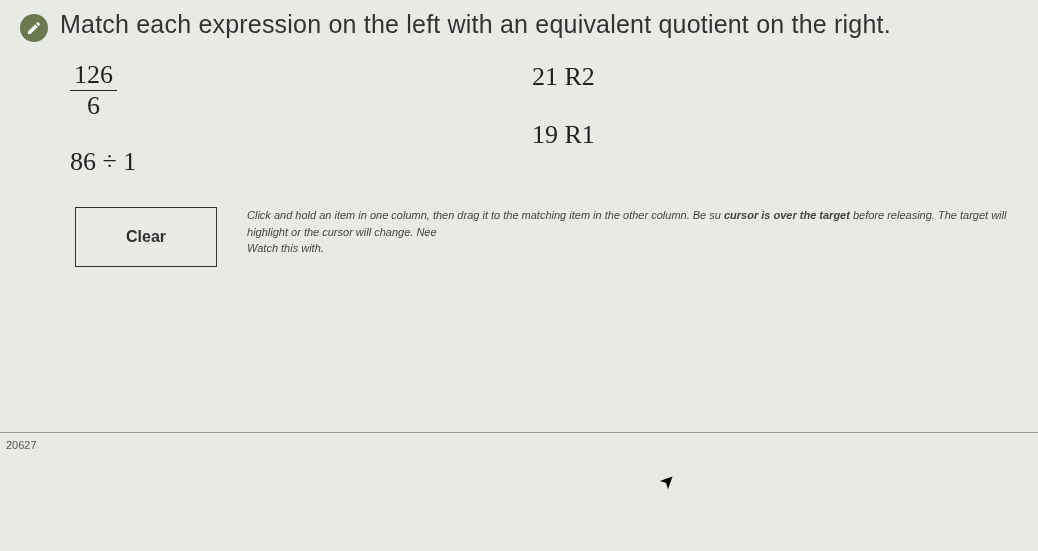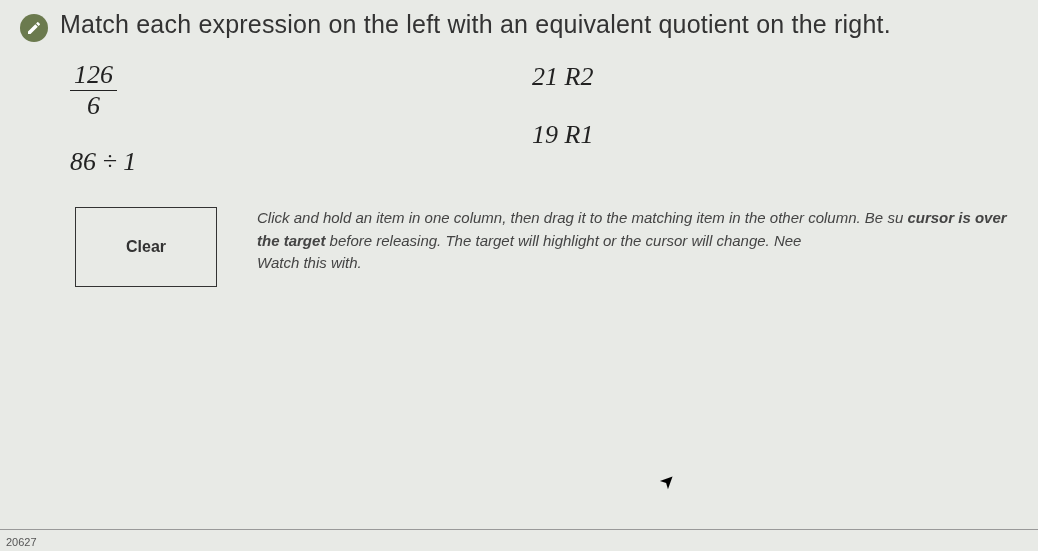--- a/index.html
+++ b/index.html
@@ -11,21 +11,21 @@
       font-family: Arial, Helvetica, sans-serif;
       background: #e8eae6;
       width: 1038px;
       height: 551px;
       overflow: hidden;
       position: relative;
     }
     .container {
       background: #e8eae6;
       padding: 10px 20px 20px 20px;
-      height: 530px;
+      height: 433px;
       border-bottom: 1px solid #999;
     }
     .header {
       display: flex;
       align-items: flex-start;
       gap: 12px;
       margin-bottom: 20px;
     }
     .pencil-badge {
       width: 28px;
@@ -51,21 +51,20 @@
     }
     .match-area {
       display: flex;
       padding-left: 50px;
       margin-bottom: 30px;
     }
     .col {
       display: flex;
       flex-direction: column;
       gap: 28px;
-      font-style: italic;
     }
     .left-col {
       width: 440px;
     }
     .right-col {
       flex: 1;
       margin-left: 22px;
     }
     .expr {
       font-family: 'Times New Roman', Times, serif;
@@ -90,34 +89,33 @@
     }
     .controls {
       display: flex;
       align-items: flex-start;
       padding-left: 55px;
       gap: 30px;
     }
     .clear-btn {
       border: 1.5px solid #333;
       background: transparent;
-      padding: 30px 50px;
+      padding: 20px 50px;
       font-size: 16px;
       font-weight: bold;
       color: #333;
       cursor: pointer;
       font-family: inherit;
     }
     .hint-text {
-      font-size: 15px;
+      font-size: 11px;
       font-style: italic;
       color: #444;
       line-height: 1.5;
       flex: 1;
-      margin-left: 10px;
     }
     .hint-text .bold {
       font-weight: bold;
     }
     .footer {
       padding: 6px 6px;
       font-size: 11px;
       color: #555;
     }
     .cursor-arrow {

